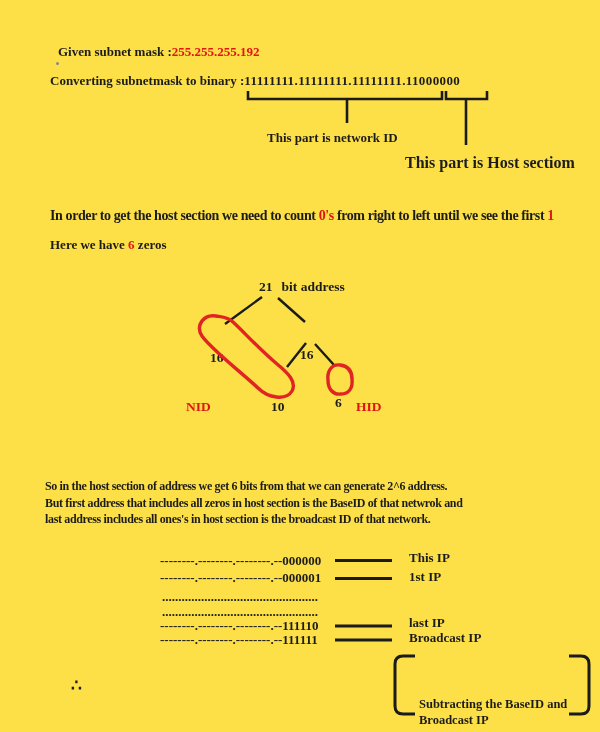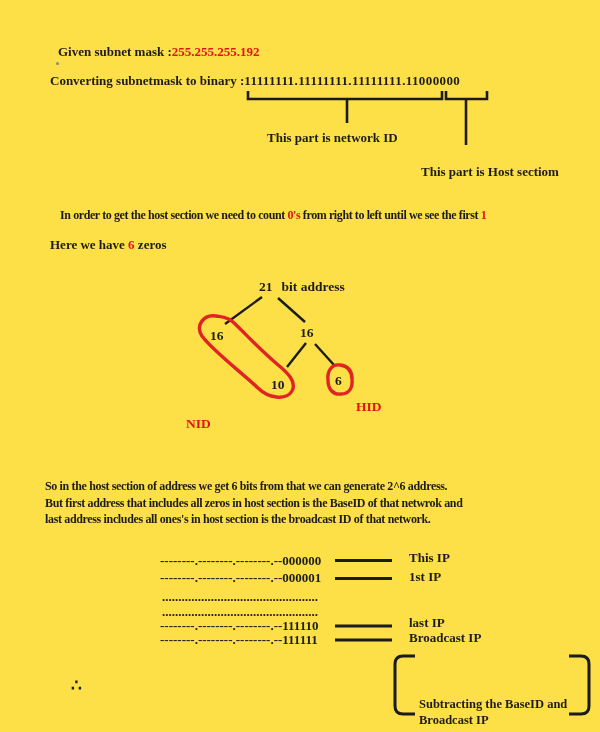--- a/index.html
+++ b/index.html
@@ -9,33 +9,33 @@
     color:#1c1c1c;overflow:hidden;
   }
   .abs{position:absolute;white-space:nowrap;}
   .red{color:#e01515;}
   .overlay{position:absolute;left:0;top:0;width:600px;height:732px;pointer-events:none;}
 
   #row-given{left:58px;top:44px;font-size:13px;}
   #row-convert{left:50px;top:73px;font-size:13px;}
   #row-convert .binary{letter-spacing:.4px;}
   #cap-network{left:267px;top:130px;font-size:13px;}
-  #cap-host{left:405px;top:164px;font-size:13px;margin-left:16px;}
+  #cap-host{left:405px;top:154px;font-size:16px;}
 
-  #sent-count{left:50px;top:208px;font-size:12px;letter-spacing:-0.4px;margin-left:10px;}
+  #sent-count{left:50px;top:208px;font-size:14px;letter-spacing:-0.4px;}
   #sent-zeros{left:50px;top:237px;font-size:13px;}
 
   #tree-root{left:259px;top:279px;font-size:13.5px;}
   #tree-root .gap{display:inline-block;width:9px;}
-  .tree-node{font-size:13.5px;}
+  .tree-node{font-size:13.5px;margin-top:22px;}
   #node-16l{left:210px;top:328px;}
   #node-16r{left:300px;top:325px;}
   #node-10{left:271px;top:377px;}
   #node-6{left:335px;top:373px;}
-  #label-nid{left:186px;top:399px;font-size:13.5px;margin-top:17px;}
+  #label-nid{left:186px;top:399px;font-size:13.5px;}
   #label-hid{left:356px;top:399px;font-size:13.5px;}
 
   #para{left:45px;top:478px;font-size:12px;letter-spacing:-0.35px;line-height:16.5px;white-space:nowrap;}
 
   .addr{font-size:13px;}
   #addr1{left:160px;top:553px;}
   #addr2{left:160px;top:570px;}
   #dots1{left:162px;top:589px;}
   #dots2{left:162px;top:604px;}
   #addr3{left:160px;top:618px;}

